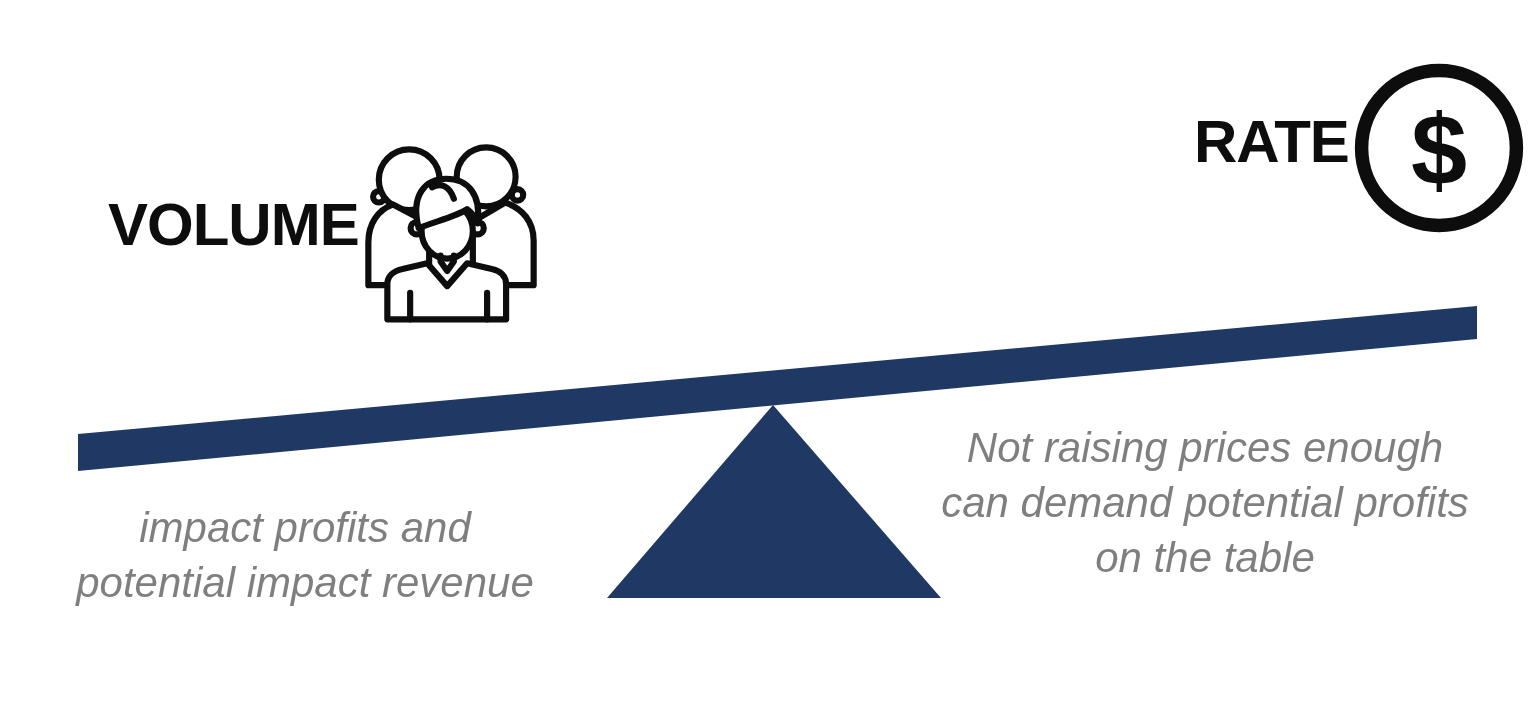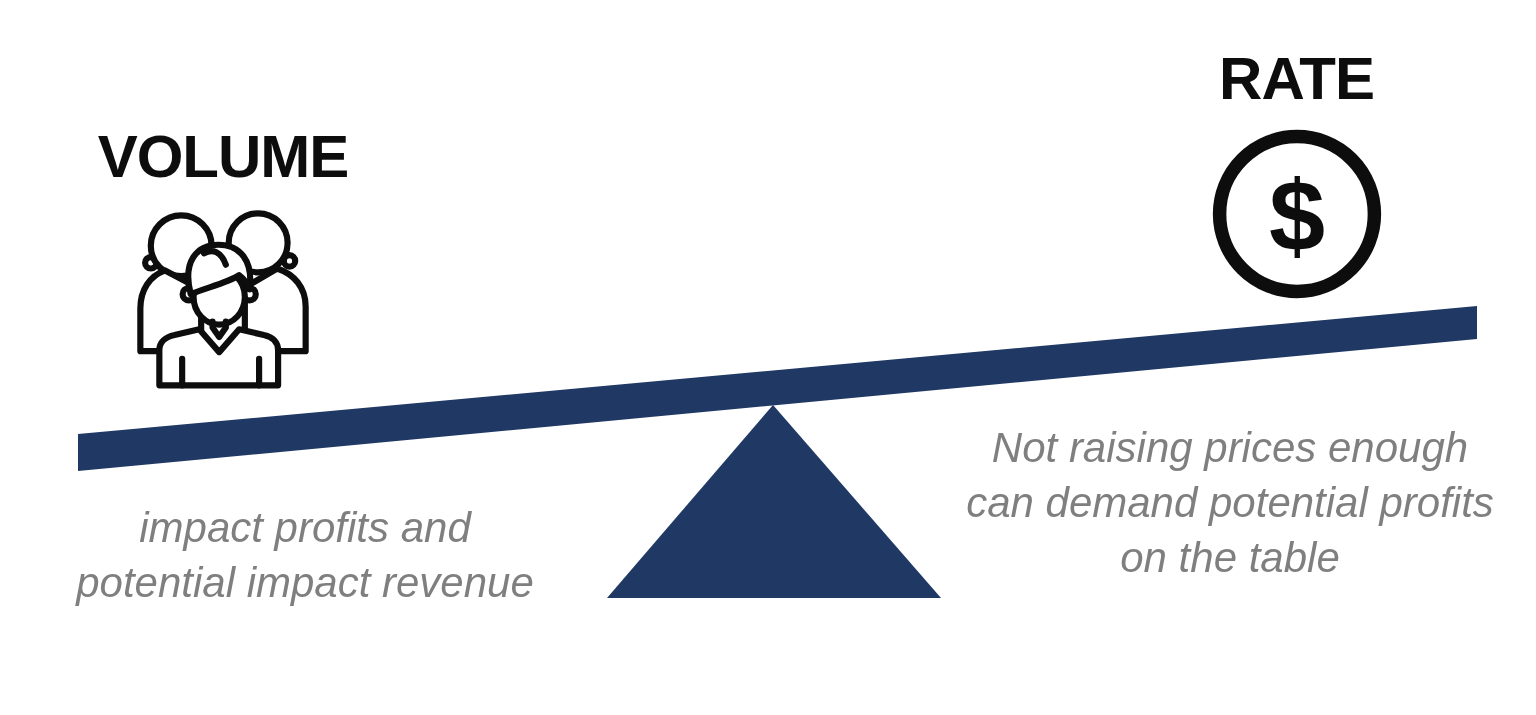--- a/index.html
+++ b/index.html
@@ -22,21 +22,21 @@
     width: 1536px;
     height: 715px;
   }
   .beam, .fulcrum {
     fill: var(--navy, #1f3864);
     stroke: none;
   }
   .side-block {
     position: absolute;
     display: flex;
-    flex-direction: column;
+    flex-direction: row;
     align-items: center;
     text-align: center;
   }
   .volume-block {
     left: 108px;
     top: 124px;
     width: 230px;
   }
   .rate-block {
     left: 1194px;
@@ -72,21 +72,21 @@
     font-size: 42px;
     line-height: 55px;
     text-align: center;
   }
   .caption-volume {
     left: 15px;
     top: 500px;
     width: 580px;
   }
   .caption-rate {
-    left: 955px;
+    left: 930px;
     top: 420px;
     width: 550px;
   }
 </style>
 </head>
 <body>
 
 <div class="canvas">
 
   <svg class="seesaw-svg" viewBox="0 0 1536 715">

